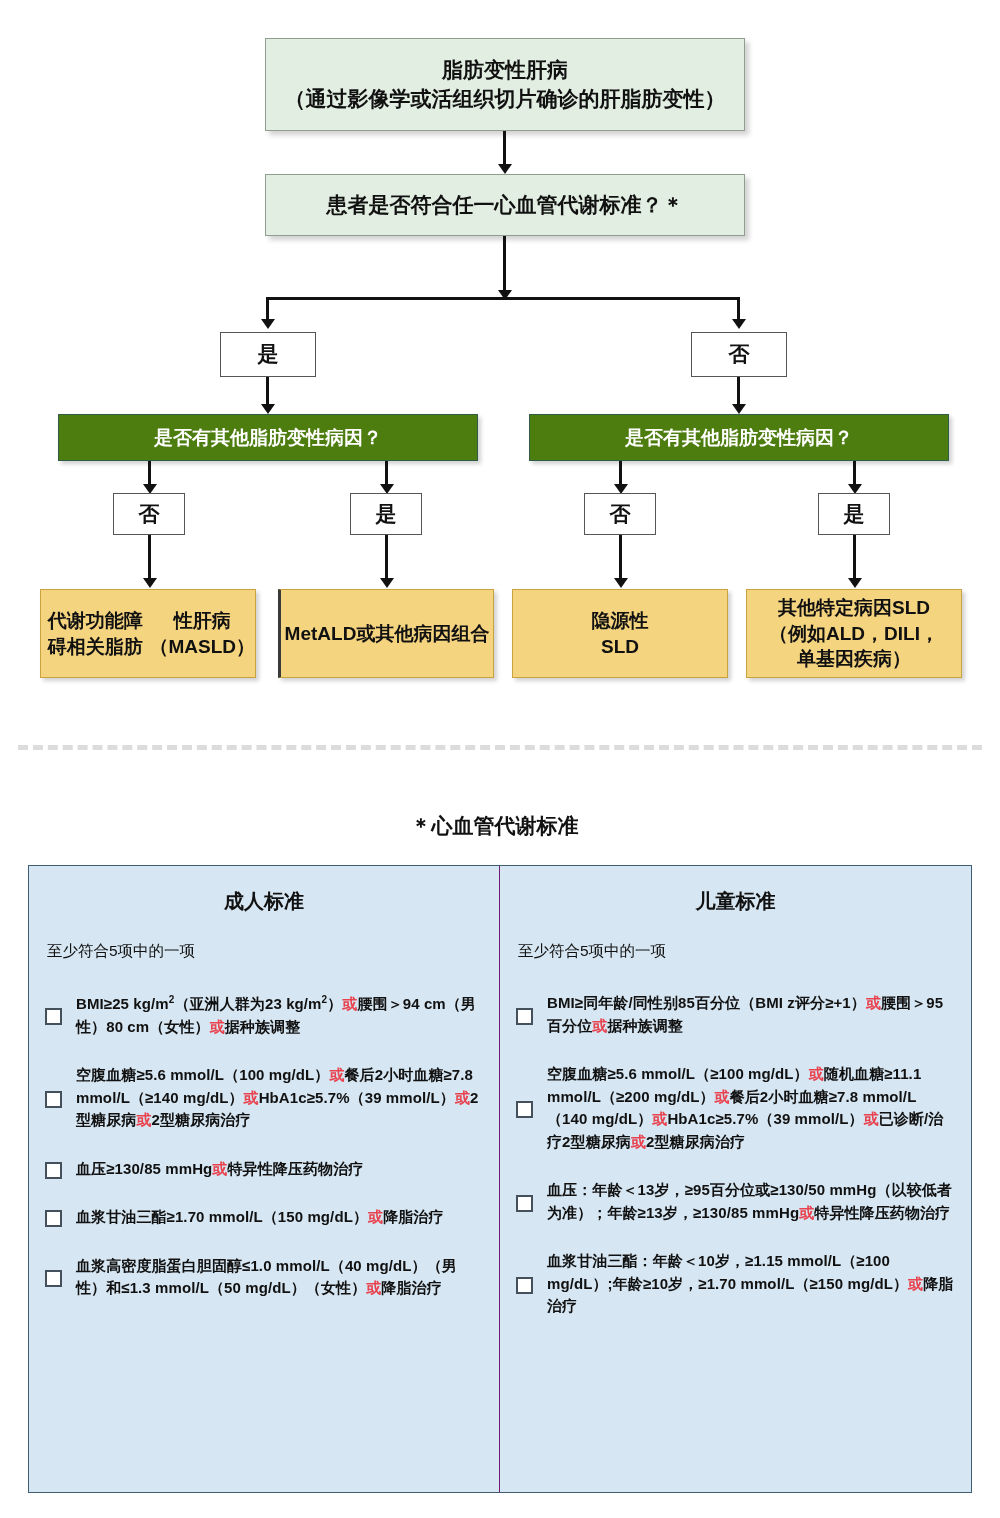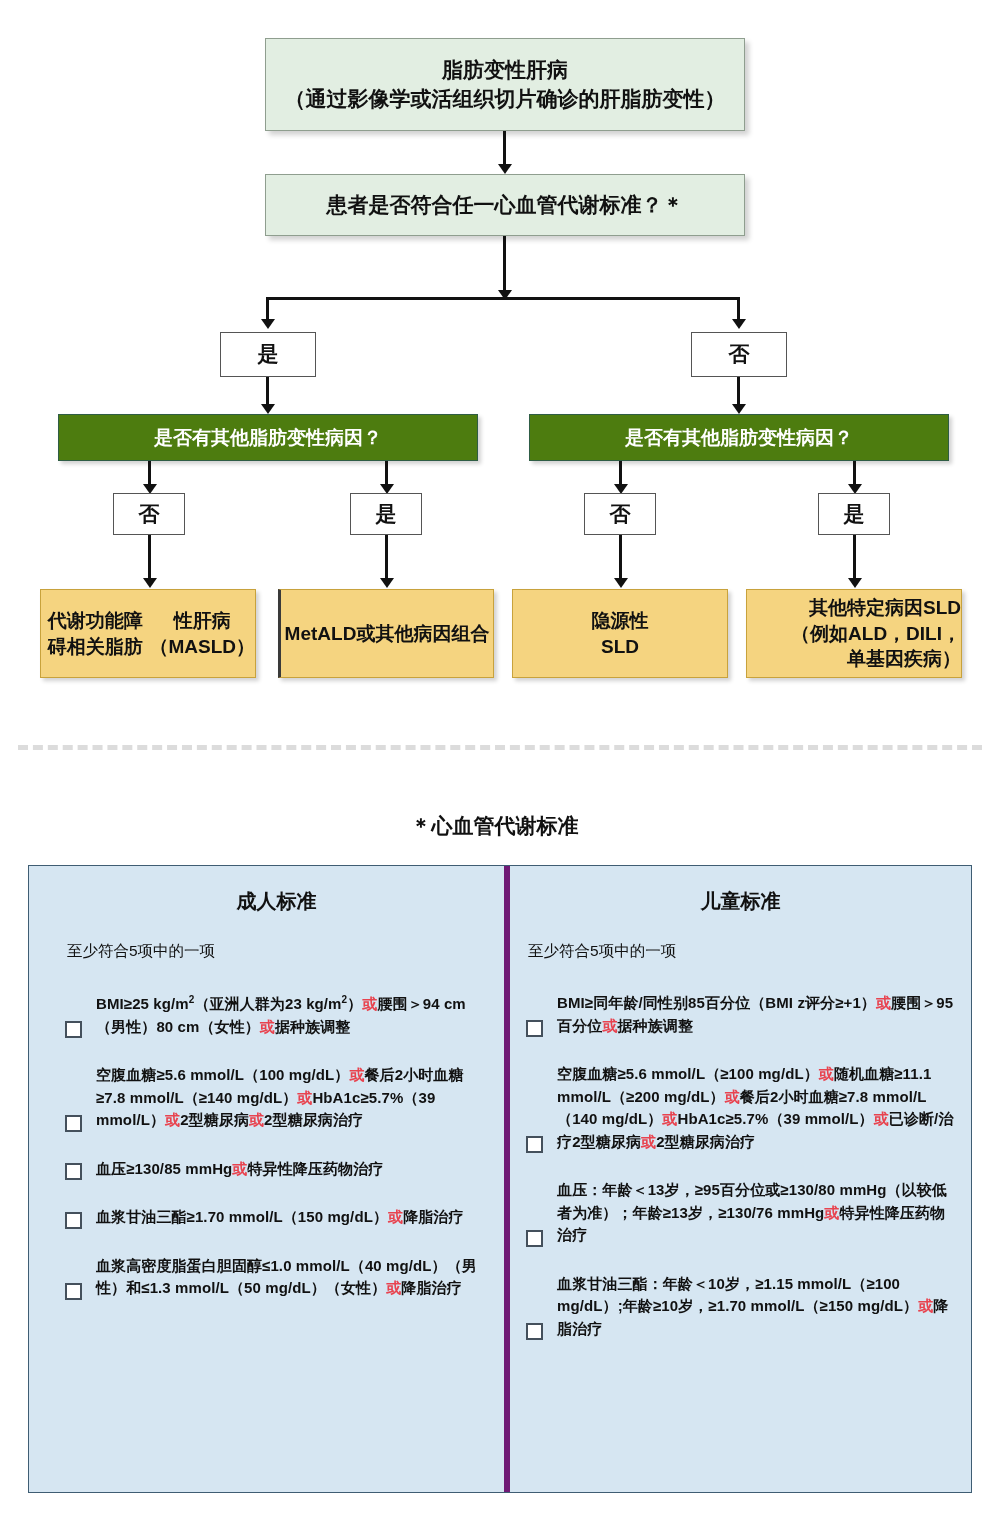--- a/index.html
+++ b/index.html
@@ -105,37 +105,37 @@
     position: absolute;
     display: flex;
     background: #d6e6f2;
     border: 1px solid #3f5d73;
   }
   .criteria-col {
     flex: 1 1 50%;
     padding: 18px 16px 14px 16px;
     position: relative;
   }
-  .criteria-col.left { border-right: 6px solid #701a75; margin-left: 20px; }
+  .criteria-col.left { border-right: 1px solid #701a75; }
   .col-heading {
     text-align: center;
     font-size: 20px;
     font-weight: 700;
     margin: 4px 0 26px 0;
     color: #111;
   }
   .col-sub {
     font-size: 15.5px;
     font-weight: 400;
     margin: 0 0 30px 2px;
     color: #111;
   }
   .crit-item {
     display: flex;
-    align-items: flex-end;
+    align-items: center;
     margin-bottom: 26px;
   }
   .crit-item:last-child { margin-bottom: 0; }
   .checkbox {
     flex: 0 0 auto;
     width: 17px; height: 17px;
     border: 2px solid #44505c;
     background: #ffffff;
     margin-right: 14px;
     margin-top: 3px;
@@ -231,21 +231,21 @@
   <div>性肝病（MASLD）</div>
 </div>
 <div class="node box-yellow thick-left" style="left:278px; top:589px; width:216px; height:89px; flex-direction:row;">
   <div>MetALD或其他病</div>
   <div>因组合</div>
 </div>
 <div class="node box-yellow" style="left:512px; top:589px; width:216px; height:89px; flex-direction:column;">
   <div>隐源性</div>
   <div>SLD</div>
 </div>
-<div class="node box-yellow" style="left:746px; top:589px; width:216px; height:89px; flex-direction:column;align-items:flex-end;">
+<div class="node box-yellow" style="left:746px; top:589px; width:216px; height:89px; flex-direction:column;">
   <div>其他特定病因SLD</div>
   <div>（例如ALD，DILI，</div>
   <div>单基因疾病）</div>
 </div>
 
 <div class="divider" style="top:745px;"></div>
 
 <div class="criteria-title" style="top:812px;">＊心血管代谢标准</div>
 
 <div class="criteria-table" style="left:28px; top:865px; width:944px; height:628px;">
@@ -284,21 +284,21 @@
         <div class="crit-item">
           <span class="checkbox"></span>
           <span class="crit-text"><span>BMI≥同年龄/同性别85百分位（BMI z评分≥+1）</span><span class="hl">或</span><span>腰围＞95百分位</span><span class="hl">或</span><span>据种族调整</span></span>
         </div>
         <div class="crit-item">
           <span class="checkbox"></span>
           <span class="crit-text"><span>空腹血糖≥5.6 mmol/L（≥100 mg/dL）</span><span class="hl">或</span><span>随机血糖≥11.1 mmol/L（≥200 mg/dL）</span><span class="hl">或</span><span>餐后2小时血糖≥7.8 mmol/L（140 mg/dL）</span><span class="hl">或</span><span>HbA1c≥5.7%（39 mmol/L）</span><span class="hl">或</span><span>已诊断/治疗2型糖尿病</span><span class="hl">或</span><span>2型糖尿病治疗</span></span>
         </div>
         <div class="crit-item">
           <span class="checkbox"></span>
-          <span class="crit-text"><span>血压：年龄＜13岁，≥95百分位或≥130/80 mmHg（以较低者为准）；年龄≥13岁，≥130/76 mmHg</span><span class="hl">或</span><span>特异性降压药物治疗</span></span>
+          <span class="crit-text"><span>血压：年龄＜13岁，≥95百分位或≥130/50 mmHg（以较低者为准）；年龄≥13岁，≥130/85 mmHg</span><span class="hl">或</span><span>特异性降压药物治疗</span></span>
         </div>
         <div class="crit-item">
           <span class="checkbox"></span>
           <span class="crit-text"><span>血浆甘油三酯：年龄＜10岁，≥1.15 mmol/L（≥100 mg/dL）;年龄≥10岁，≥1.70 mmol/L（≥150 mg/dL）</span><span class="hl">或</span><span>降脂治疗</span></span>
         </div>
       </div>
   </div>
 
 </div>
 

